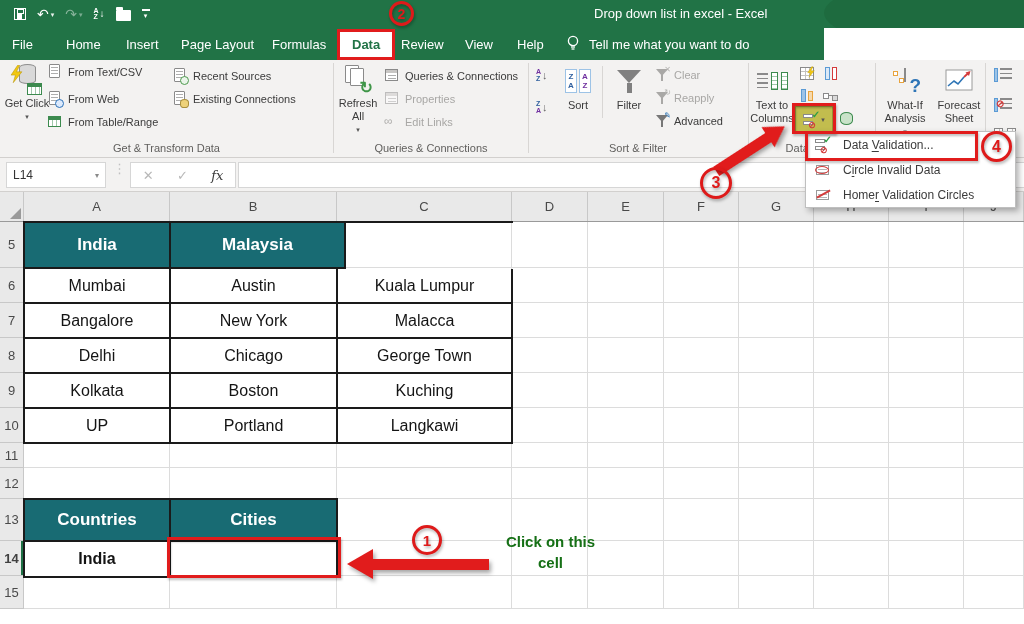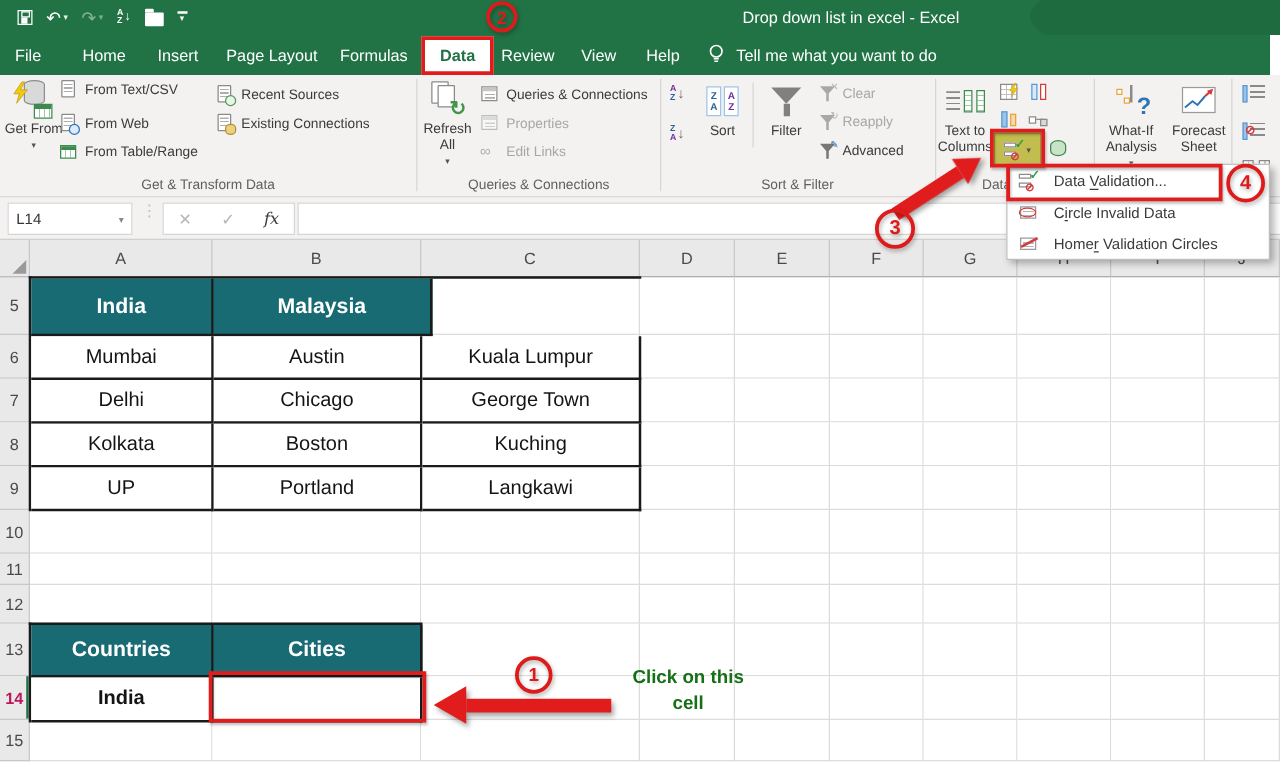--- a/index.html
+++ b/index.html
@@ -20,21 +20,21 @@
   .azi .lets { display:flex; flex-direction:column; font-size:7px; font-weight:bold; line-height:6px; }
   .azi .arr { font-size:10px; }
   .ic-folder { width:15px; height:11px; background:#fff; border-radius:1px; position:relative; margin-top:2px; }
   .ic-folder::before { content:""; position:absolute; left:0; top:-3px; width:7px; height:3px; background:#fff; border-radius:1px 1px 0 0; }
   .qmore { display:flex; flex-direction:column; align-items:center; }
   .qmore .bar { width:8px; height:1.5px; background:#fff; margin-bottom:1px; }
   .qmore .v { font-size:7px; color:#fff; }
   .title-text { position:absolute; left:594px; top:6px; color:#fff; font-size:13px; }
 
   
-  .tabrow { position:absolute; left:0; top:28px; width:1016px; height:32px; background:#217346; }
+  .tabrow { position:absolute; left:0; top:28px; width:824px; height:32px; background:#217346; }
   .tab { position:absolute; top:0; height:32px; display:flex; align-items:center; color:#fff; font-size:13px; cursor:default; }
   .tab.active-tab { top:1px; height:31px; background:#fff; color:#217346; padding:0 12px; border:3px solid #e11c1c; font-weight:bold; }
   .tellme { position:absolute; left:566px; top:0; height:32px; display:flex; align-items:center; gap:9px; color:#fff; font-size:13px; }
 
   
   .ribbon { position:absolute; left:0; top:60px; width:1024px; height:98px; background:#f3f2f1; border-bottom:1px solid #d2d0ce; font-size:11px; color:#3b3b3b; }
   .gsep { position:absolute; top:3px; height:90px; width:1px; background:#d8d6d4; }
   .glabel { position:absolute; bottom:3px; font-size:11px; color:#605f5d; text-align:center; }
   .rbig { position:absolute; width:48px; display:flex; flex-direction:column; align-items:center; text-align:center; line-height:13px; }
   .rbig .bicon { height:32px; display:flex; align-items:center; justify-content:center; margin-bottom:2px; }
@@ -108,21 +108,21 @@
   .finput { position:absolute; left:238px; top:4px; right:0; height:26px; background:#fff; border:1px solid #d6d6d6; border-right:none; }
 
   
   .sheet { position:absolute; left:0; top:192px; width:1024px; height:432px; background:#fff; overflow:hidden; z-index:1; }
   .colheads { display:flex; height:30px; background:#e9e9e9; border-bottom:1px solid #9a9a9a; }
   .corner { width:24px; flex:none; border-right:1px solid #c8c8c8; position:relative; background:#e9e9e9; }
   .corner .tri { position:absolute; right:2px; bottom:2px; width:0; height:0; border-left:11px solid transparent; border-bottom:11px solid #9a9a9a; }
   .colhead { flex:none; display:flex; align-items:center; justify-content:center; font-size:13px; color:#4a4a4a; border-right:1px solid #c8c8c8; }
   .grow { display:flex; }
   .rowhead { width:24px; flex:none; background:#e9e9e9; border-right:1px solid #c8c8c8; border-bottom:1px solid #c8c8c8; display:flex; align-items:center; justify-content:center; font-size:13px; color:#4a4a4a; }
-  .rowhead.active { color:#be185d; font-weight:bold; box-shadow:inset -2px 0 0 #1e7145; }
+  .rowhead.active { color:#404040; font-weight:bold; box-shadow:inset -2px 0 0 #1e7145; }
   .gcell { flex:none; border-right:1px solid #dcdcdc; border-bottom:1px solid #dcdcdc; background:#fff; }
 
   
   .ovl { position:absolute; border-left:2px solid #1a1a1a; border-top:2px solid #1a1a1a; z-index:2; }
   .t-row { display:flex; }
   .tcell { flex:none; border-right:2px solid #1a1a1a; border-bottom:2px solid #1a1a1a; background:#fff; display:flex; align-items:center; justify-content:center; font-size:16px; color:#141414; }
   .tcell.th { background:#186b73; color:#fff; font-weight:bold; font-size:17px; }
   .tcell.b { font-weight:bold; }
 
   
@@ -203,21 +203,21 @@
     <div class="rbig" style="left:3px;top:3px">
       <span class="bicon">
         <span class="getdata-icon">
             <span class="gd-cyl"></span>
           <span class="gd-bolt"><svg width="13" height="18" viewBox="0 0 12 16">
                 <polygon points="7,0 1,9 5,9 3,16 11,6 6,6 9,0" fill="#f2c811" stroke="#b7950b" stroke-width="0.5"></polygon>
               </svg></span>
           <span class="gd-grid"></span>
           </span>
       </span>
-      <span>Get From</span>
+      <span>Get Click</span>
       <span class="caret">▾</span>
     </div>
     <div class="ritem" style="left:47px;top:4px">
       <span class="i16">
           <span class="ic-page"></span>
         </span>
       <span>From Text/CSV</span>
     </div>
     <div class="ritem" style="left:47px;top:31px">
       <span class="i16">
@@ -610,20 +610,25 @@
       <div class="t-row" style="height:46px">
         <div class="tcell th" style="width:146px">India</div>
         <div class="tcell th" style="width:175px">Malaysia</div>
       </div>
       <div class="t-row" style="height:35px">
         <div class="tcell" style="width:146px">Mumbai</div>
         <div class="tcell" style="width:167px">Austin</div>
         <div class="tcell" style="width:175px">Kuala Lumpur</div>
       </div>
       <div class="t-row" style="height:35px">
+        <div class="tcell" style="width:146px">Bangalore</div>
+        <div class="tcell" style="width:167px">New York</div>
+        <div class="tcell" style="width:175px">Malacca</div>
+      </div>
+      <div class="t-row" style="height:35px">
         <div class="tcell" style="width:146px">Delhi</div>
         <div class="tcell" style="width:167px">Chicago</div>
         <div class="tcell" style="width:175px">George Town</div>
       </div>
       <div class="t-row" style="height:35px">
         <div class="tcell" style="width:146px">Kolkata</div>
         <div class="tcell" style="width:167px">Boston</div>
         <div class="tcell" style="width:175px">Kuching</div>
       </div>
       <div class="t-row" style="height:35px">

